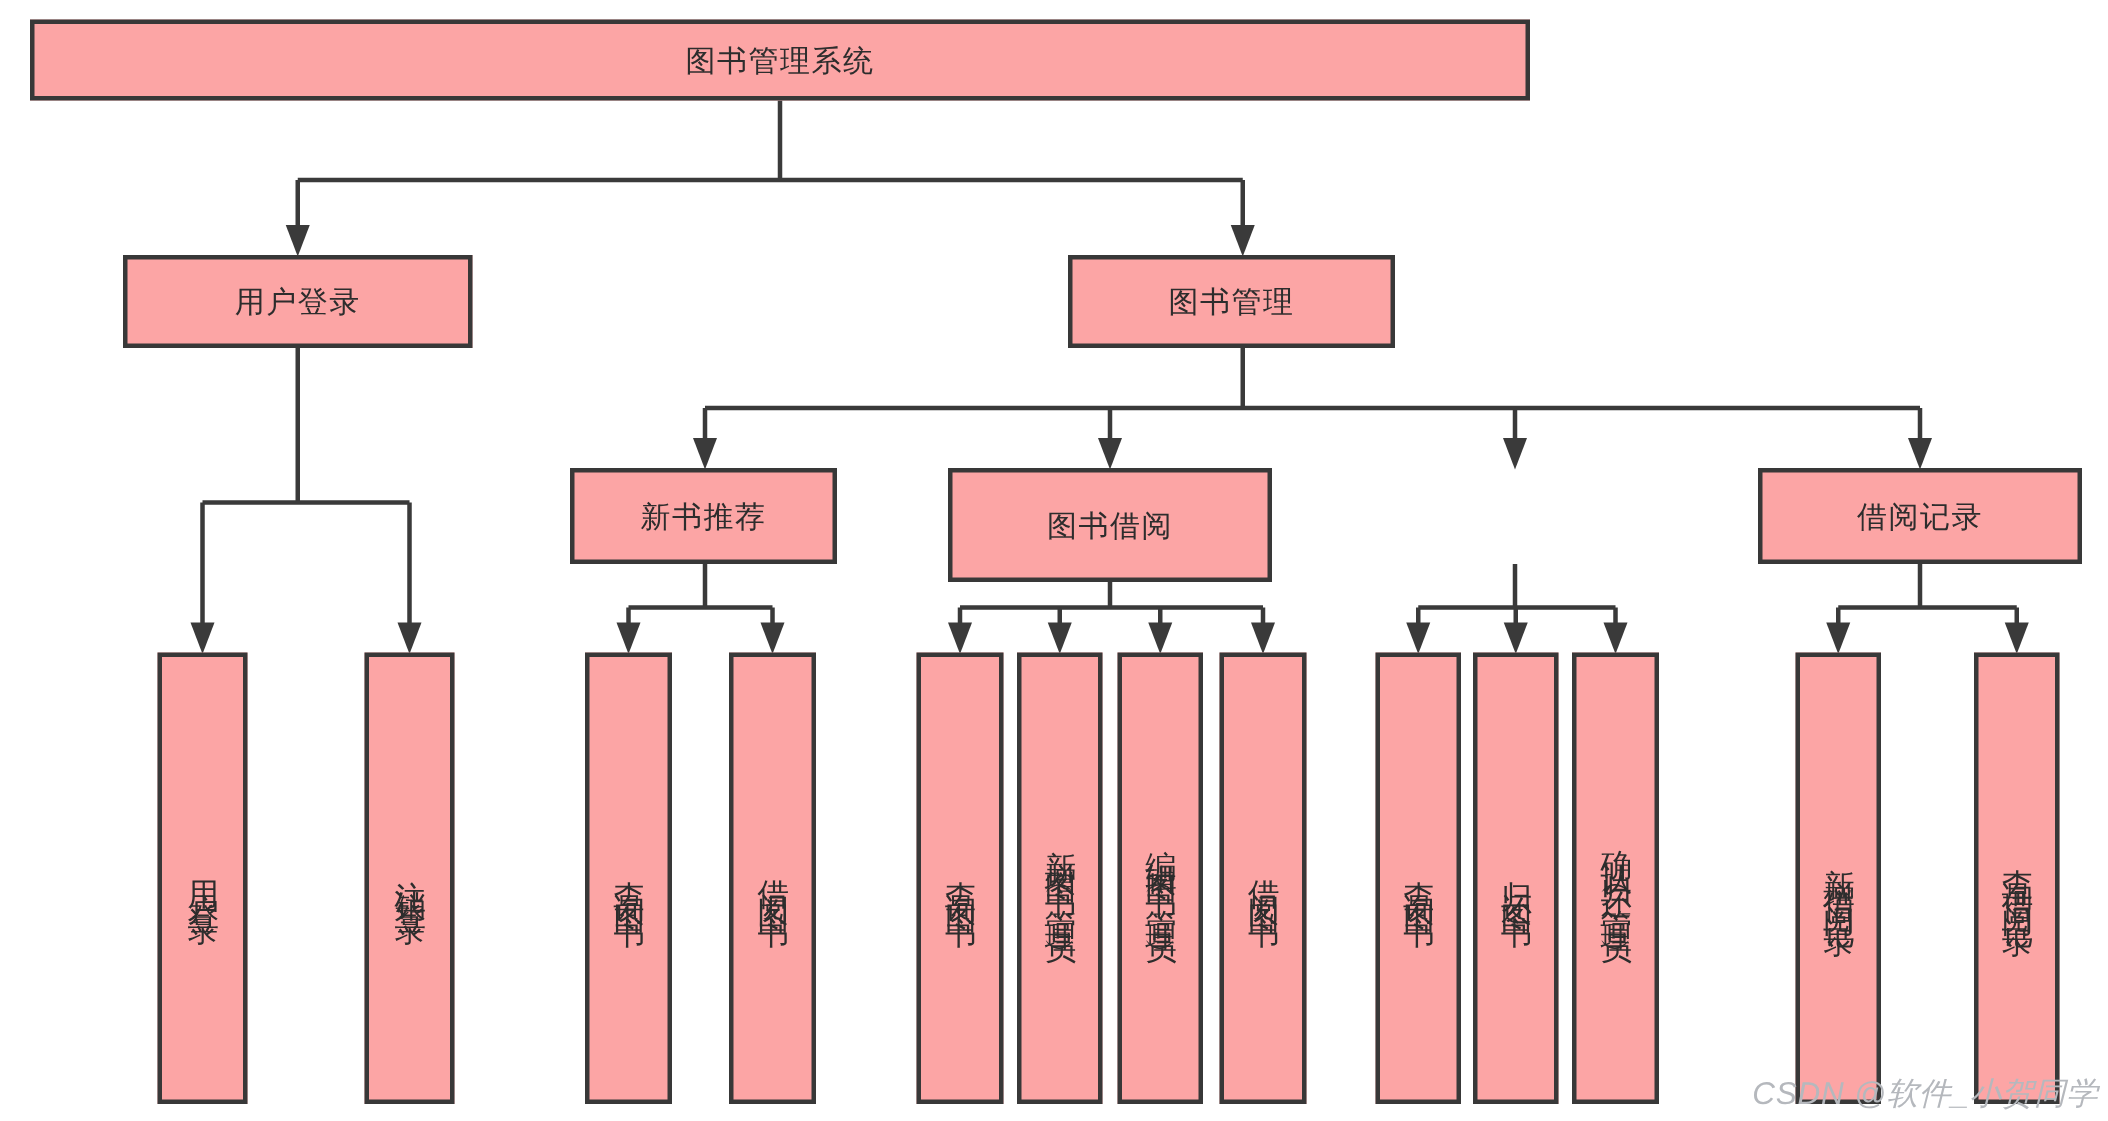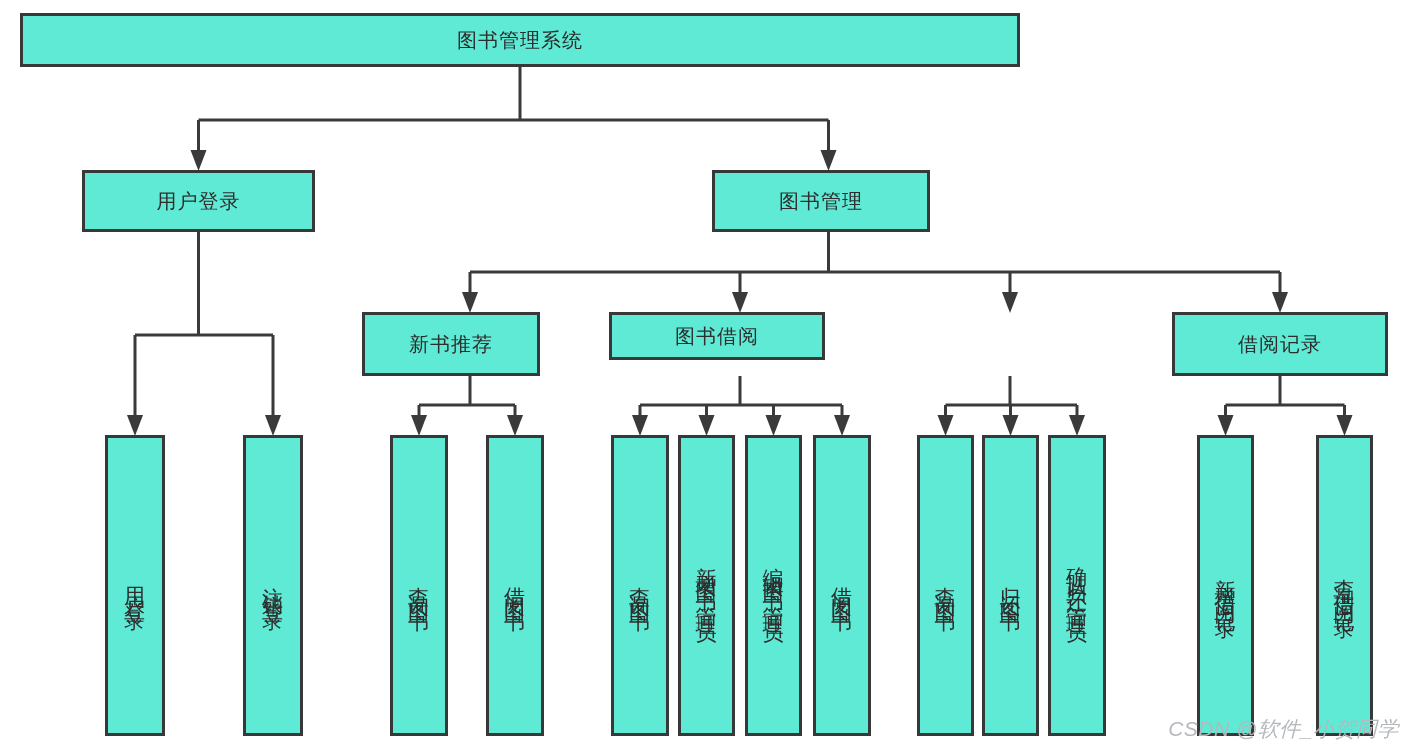--- a/index.html
+++ b/index.html
@@ -14,21 +14,21 @@
   .connectors {
     position: absolute;
     left: 0; top: 0;
     width: 1405px; height: 747px;
   }
   .connectors path { stroke: #3a3a3a; stroke-width: 3; fill: none; }
   .connectors polygon { fill: #3a3a3a; stroke: none; }
   .box {
     position: absolute;
     box-sizing: border-box;
-    background: #5eead4;
+    background: #fca5a5;
     border: 3px solid #383838;
     display: flex;
     align-items: center;
     justify-content: center;
     color: #2d2d2d;
   }
   .box.h {
     font-size: 20px;
     letter-spacing: 1px;
     text-align: center;
@@ -99,22 +99,22 @@
       <polygon points="1217.5,415 1233.5,415 1225.5,436"></polygon>
       <polygon points="1336.5,415 1352.5,415 1344.5,436"></polygon>
     </g>
   </svg>
 
   <div class="box h" style="left:20px;top:13px;width:1000px;height:54px">图书管理系统</div>
 
   <div class="box h" style="left:82px;top:170px;width:233px;height:62px">用户登录</div>
   <div class="box h" style="left:712px;top:170px;width:218px;height:62px">图书管理</div>
 
-  <div class="box h" style="left:362px;top:312px;width:178px;height:64px">新书推荐</div>
-  <div class="box h" style="left:609px;top:312px;width:216px;height:48px">图书借阅</div>
+  <div class="box h" style="left:380px;top:312px;width:178px;height:64px">新书推荐</div>
+  <div class="box h" style="left:632px;top:312px;width:216px;height:76px">图书借阅</div>
   <div class="box h" style="left:1172px;top:312px;width:216px;height:64px">借阅记录</div>
 
   <div class="box v" style="left:105px;top:435px;width:60px;height:301px">用户登录</div>
   <div class="box v" style="left:243px;top:435px;width:60px;height:301px">注销登录</div>
 
   <div class="box v" style="left:390px;top:435px;width:58px;height:301px">查询图书</div>
   <div class="box v" style="left:486px;top:435px;width:58px;height:301px">借阅图书</div>
 
   <div class="box v" style="left:611px;top:435px;width:58px;height:301px">查询图书</div>
   <div class="box v" style="left:678px;top:435px;width:57px;height:301px">新增图书（管理员）</div>

